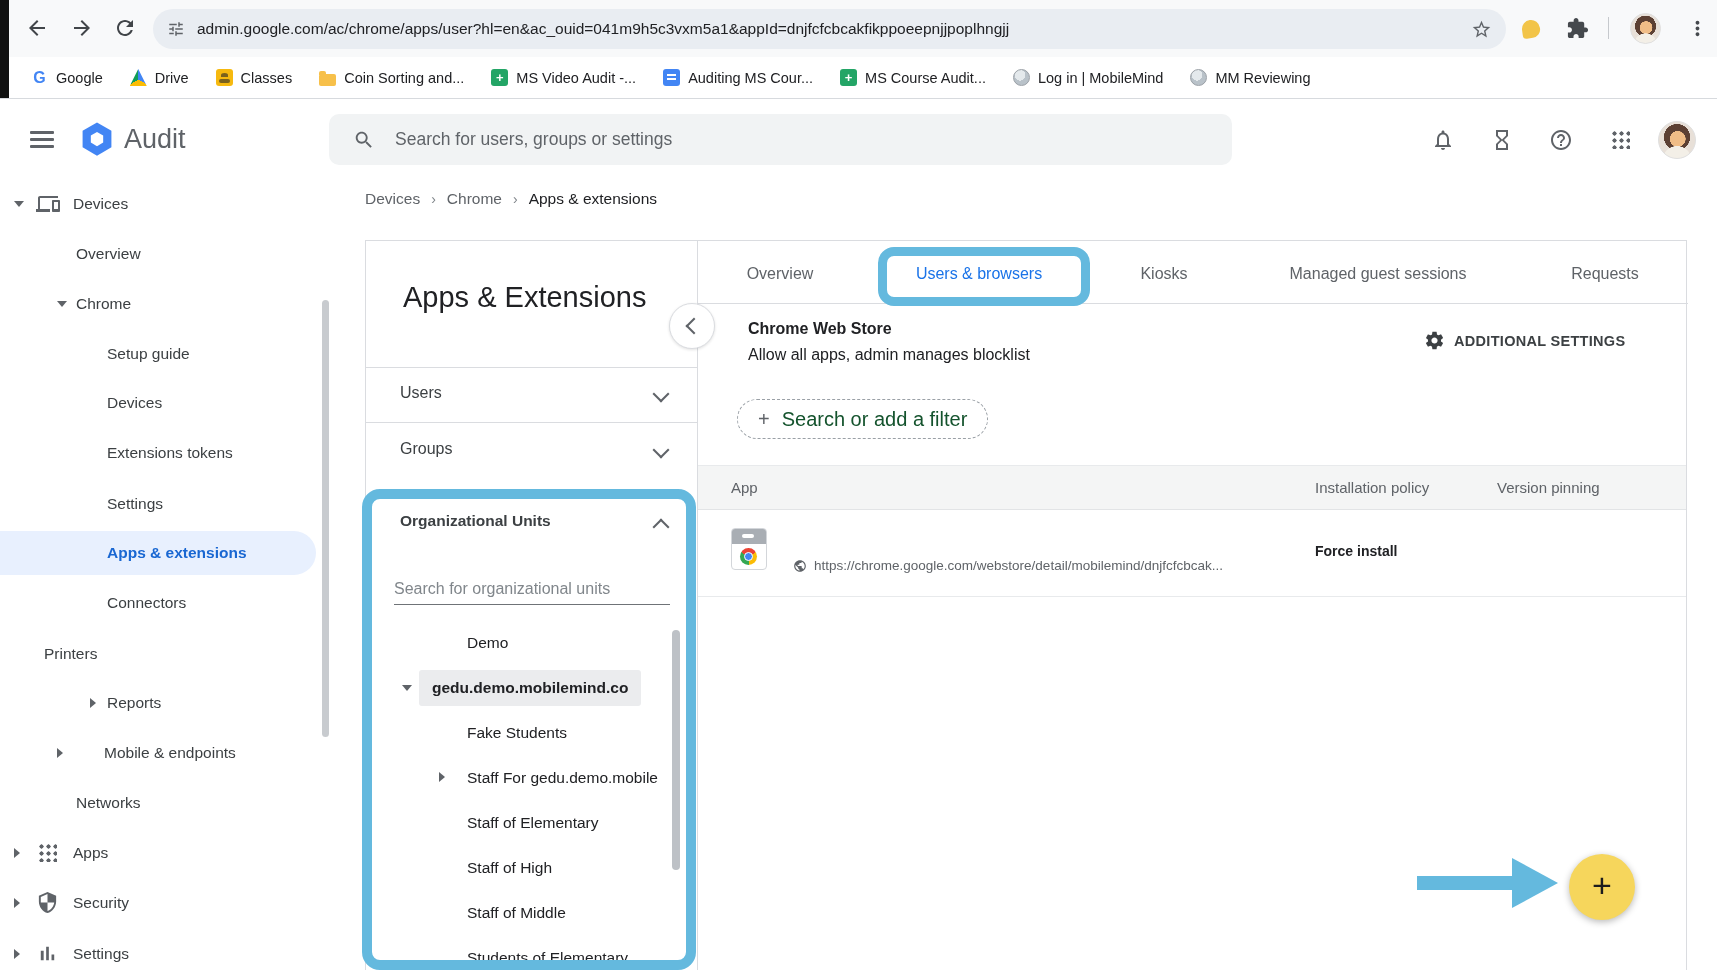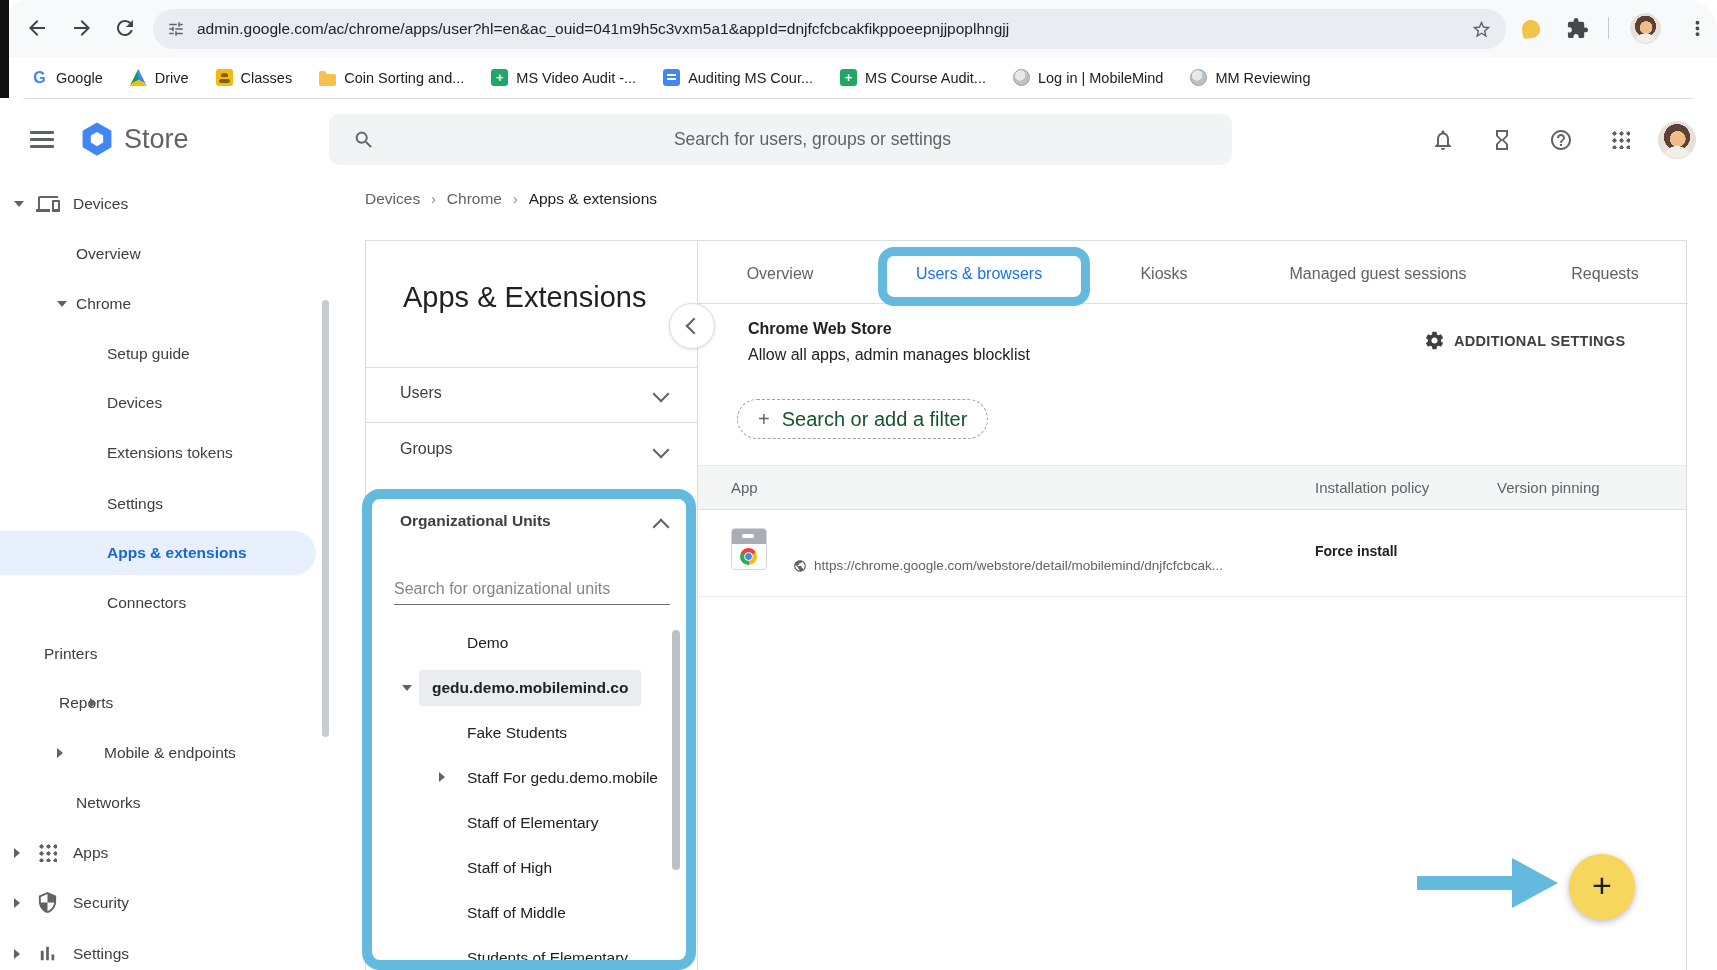--- a/index.html
+++ b/index.html
@@ -2,21 +2,21 @@
 <html><head>
 <meta charset="utf-8">
 <style>
   html,body{margin:0;padding:0;background:#fff;}
   body{font-family:"Liberation Sans",sans-serif;-webkit-font-smoothing:antialiased;}
   #page{position:relative;width:1717px;height:970px;overflow:hidden;background:#fff;}
   .a{position:absolute;}
   svg{display:block;}
 
   
-  .browser{left:0;top:0;width:1717px;height:98px;background:#f8f9fa;border-bottom:1px solid #d7dade;border-radius:29px;}
+  .browser{left:0;top:0;width:1717px;height:98px;background:#f8f9fa;border-bottom:1px solid #d7dade;}
   .edge-strip{left:0;top:0;width:9px;height:98px;background:#111;}
   .nav-ic{top:16px;width:24px;height:24px;cursor:pointer;}
   .omnibox{left:153px;top:9px;width:1353px;height:40px;background:#e9edf2;border-radius:20px;display:flex;align-items:center;padding:0 14px;box-sizing:border-box;}
   .url-text{font-size:15.5px;color:#202124;margin-left:12px;white-space:nowrap;overflow:hidden;flex:1;}
   .bm-bar{left:9px;top:57px;width:1708px;height:41px;background:#fff;display:flex;align-items:center;gap:27px;padding-left:22px;box-sizing:border-box;}
   .bm{display:flex;align-items:center;gap:8px;cursor:pointer;}
   .bm span.lbl{font-size:14.5px;color:#202124;}
   .fav{width:17px;height:17px;}
   .fav-google{font-weight:bold;font-size:16px;color:#4285f4;line-height:17px;text-align:center;}
   .fav-drive{clip-path:polygon(50% 0,100% 100%,0 100%);background:conic-gradient(from 0deg at 50% 62%,#4285f4 0 120deg,#fbbc04 120deg 240deg,#0f9d58 240deg 360deg);}
@@ -31,21 +31,21 @@
   .fav-docs:before{content:"";position:absolute;left:4px;top:5px;width:9px;height:2px;background:#fff;box-shadow:0 4px 0 #fff;}
   .fav-web{border-radius:50%;background:radial-gradient(circle at 40% 35%,#e4e9ec 0 40%,#b9c2c9 41% 100%);border:1px solid #9aa0a6;box-sizing:border-box;}
   .ext-yellow{width:18px;height:18px;background:#f2c448;border-radius:60% 60% 55% 25%;transform:rotate(-8deg);}
   .divider-v{width:1px;height:22px;background:#c6c9cd;}
 
   
   .hamburger{left:30px;top:131px;width:24px;height:18px;cursor:pointer;}
   .hamburger i{display:block;height:2.5px;background:#5f6368;margin-bottom:4.5px;border-radius:1px;}
   .admin-word{left:124px;top:124px;font-size:27px;color:#5f6368;}
   .gsearch{left:329px;top:114px;width:903px;height:51px;background:#f1f3f4;border-radius:10px;display:flex;align-items:center;padding-left:24px;gap:18px;box-sizing:border-box;}
-  .gsearch input{border:none;background:transparent;outline:none;font-size:17.5px;color:#202124;flex:1;font-family:inherit;text-align:center;}
+  .gsearch input{border:none;background:transparent;outline:none;font-size:17.5px;color:#202124;flex:1;font-family:inherit;}
   .gsearch input::placeholder{color:#5f6368;}
   .hd-ic{top:128px;width:24px;height:24px;cursor:pointer;}
   .grid-dots{width:18px;height:18px;background:radial-gradient(circle,#5f6368 1.9px,transparent 2.3px) 0 0/7px 7px;background-position:-1px -1px;}
   .avatar{border-radius:50%;background:
     radial-gradient(circle at 50% 108%,#f3efe7 0 34%,transparent 35%),
     radial-gradient(circle at 52% 47%,#f0bd87 0 29%,transparent 30%),
     radial-gradient(circle at 50% 42%,#5c4033 0 47%,transparent 48%),
     #e8e0d8;border:1px solid #e0e0e0;box-sizing:border-box;cursor:pointer;}
 
   
@@ -209,21 +209,21 @@
       <i></i>
       <i></i>
       <i></i>
     </div>
   <div class="a" style="left:78px;top:120px">
     <svg width="38" height="38" viewBox="0 0 24 24">
       <polygon points="12,1.5 21.1,6.75 21.1,17.25 12,22.5 2.9,17.25 2.9,6.75" fill="#4285f4"></polygon>
       <polygon points="12,7.5 15.9,9.75 15.9,14.25 12,16.5 8.1,14.25 8.1,9.75" fill="#ffffff"></polygon>
     </svg>
   </div>
-  <div class="a admin-word">Store</div>
+  <div class="a admin-word">Audit</div>
 
   <div class="a gsearch">
     <span>
       <svg width="22" height="22" viewBox="0 0 24 24">
           <path d="M15.5 14h-.79l-.28-.27C15.41 12.59 16 11.11 16 9.5 16 5.91 13.09 3 9.5 3S3 5.91 3 9.5 5.91 16 9.5 16c1.61 0 3.09-.59 4.23-1.57l.27.28v.79l5 4.99L20.49 19l-4.99-5zm-6 0C7.01 14 5 11.99 5 9.5S7.01 5 9.5 5 14 7.01 14 9.5 11.99 14 9.5 14z" fill="#5f6368"></path>
         </svg>
     </span>
     <input placeholder="Search for users, groups or settings" style="">
   </div>
 
@@ -285,21 +285,21 @@
       <span class="sb-lbl" style="margin-left:107px">Apps &amp; extensions</span>
     </div>
   <div class="a sb-row" style="top:581px">
       <span class="sb-lbl" style="margin-left:107px">Connectors</span>
     </div>
   <div class="a sb-row" style="top:632px">
       <span class="sb-lbl" style="margin-left:44px">Printers</span>
     </div>
   <div class="a sb-row" style="top:681px">
     <span class="tri-r a" style="left:90px"></span>
-    <span class="sb-lbl" style="margin-left:59px">Reports</span>
+    <span class="sb-lbl" style="margin-left:107px">Reports</span>
   </div>
   <div class="a sb-row" style="top:731px">
     <span class="tri-r a" style="left:57px"></span>
     <span class="sb-lbl" style="margin-left:104px">Mobile &amp; endpoints</span>
   </div>
   <div class="a sb-row" style="top:781px">
       <span class="sb-lbl" style="margin-left:76px">Networks</span>
     </div>
   <div class="a sb-row" style="top:831px">
     <span class="tri-r a" style="left:14px"></span>

